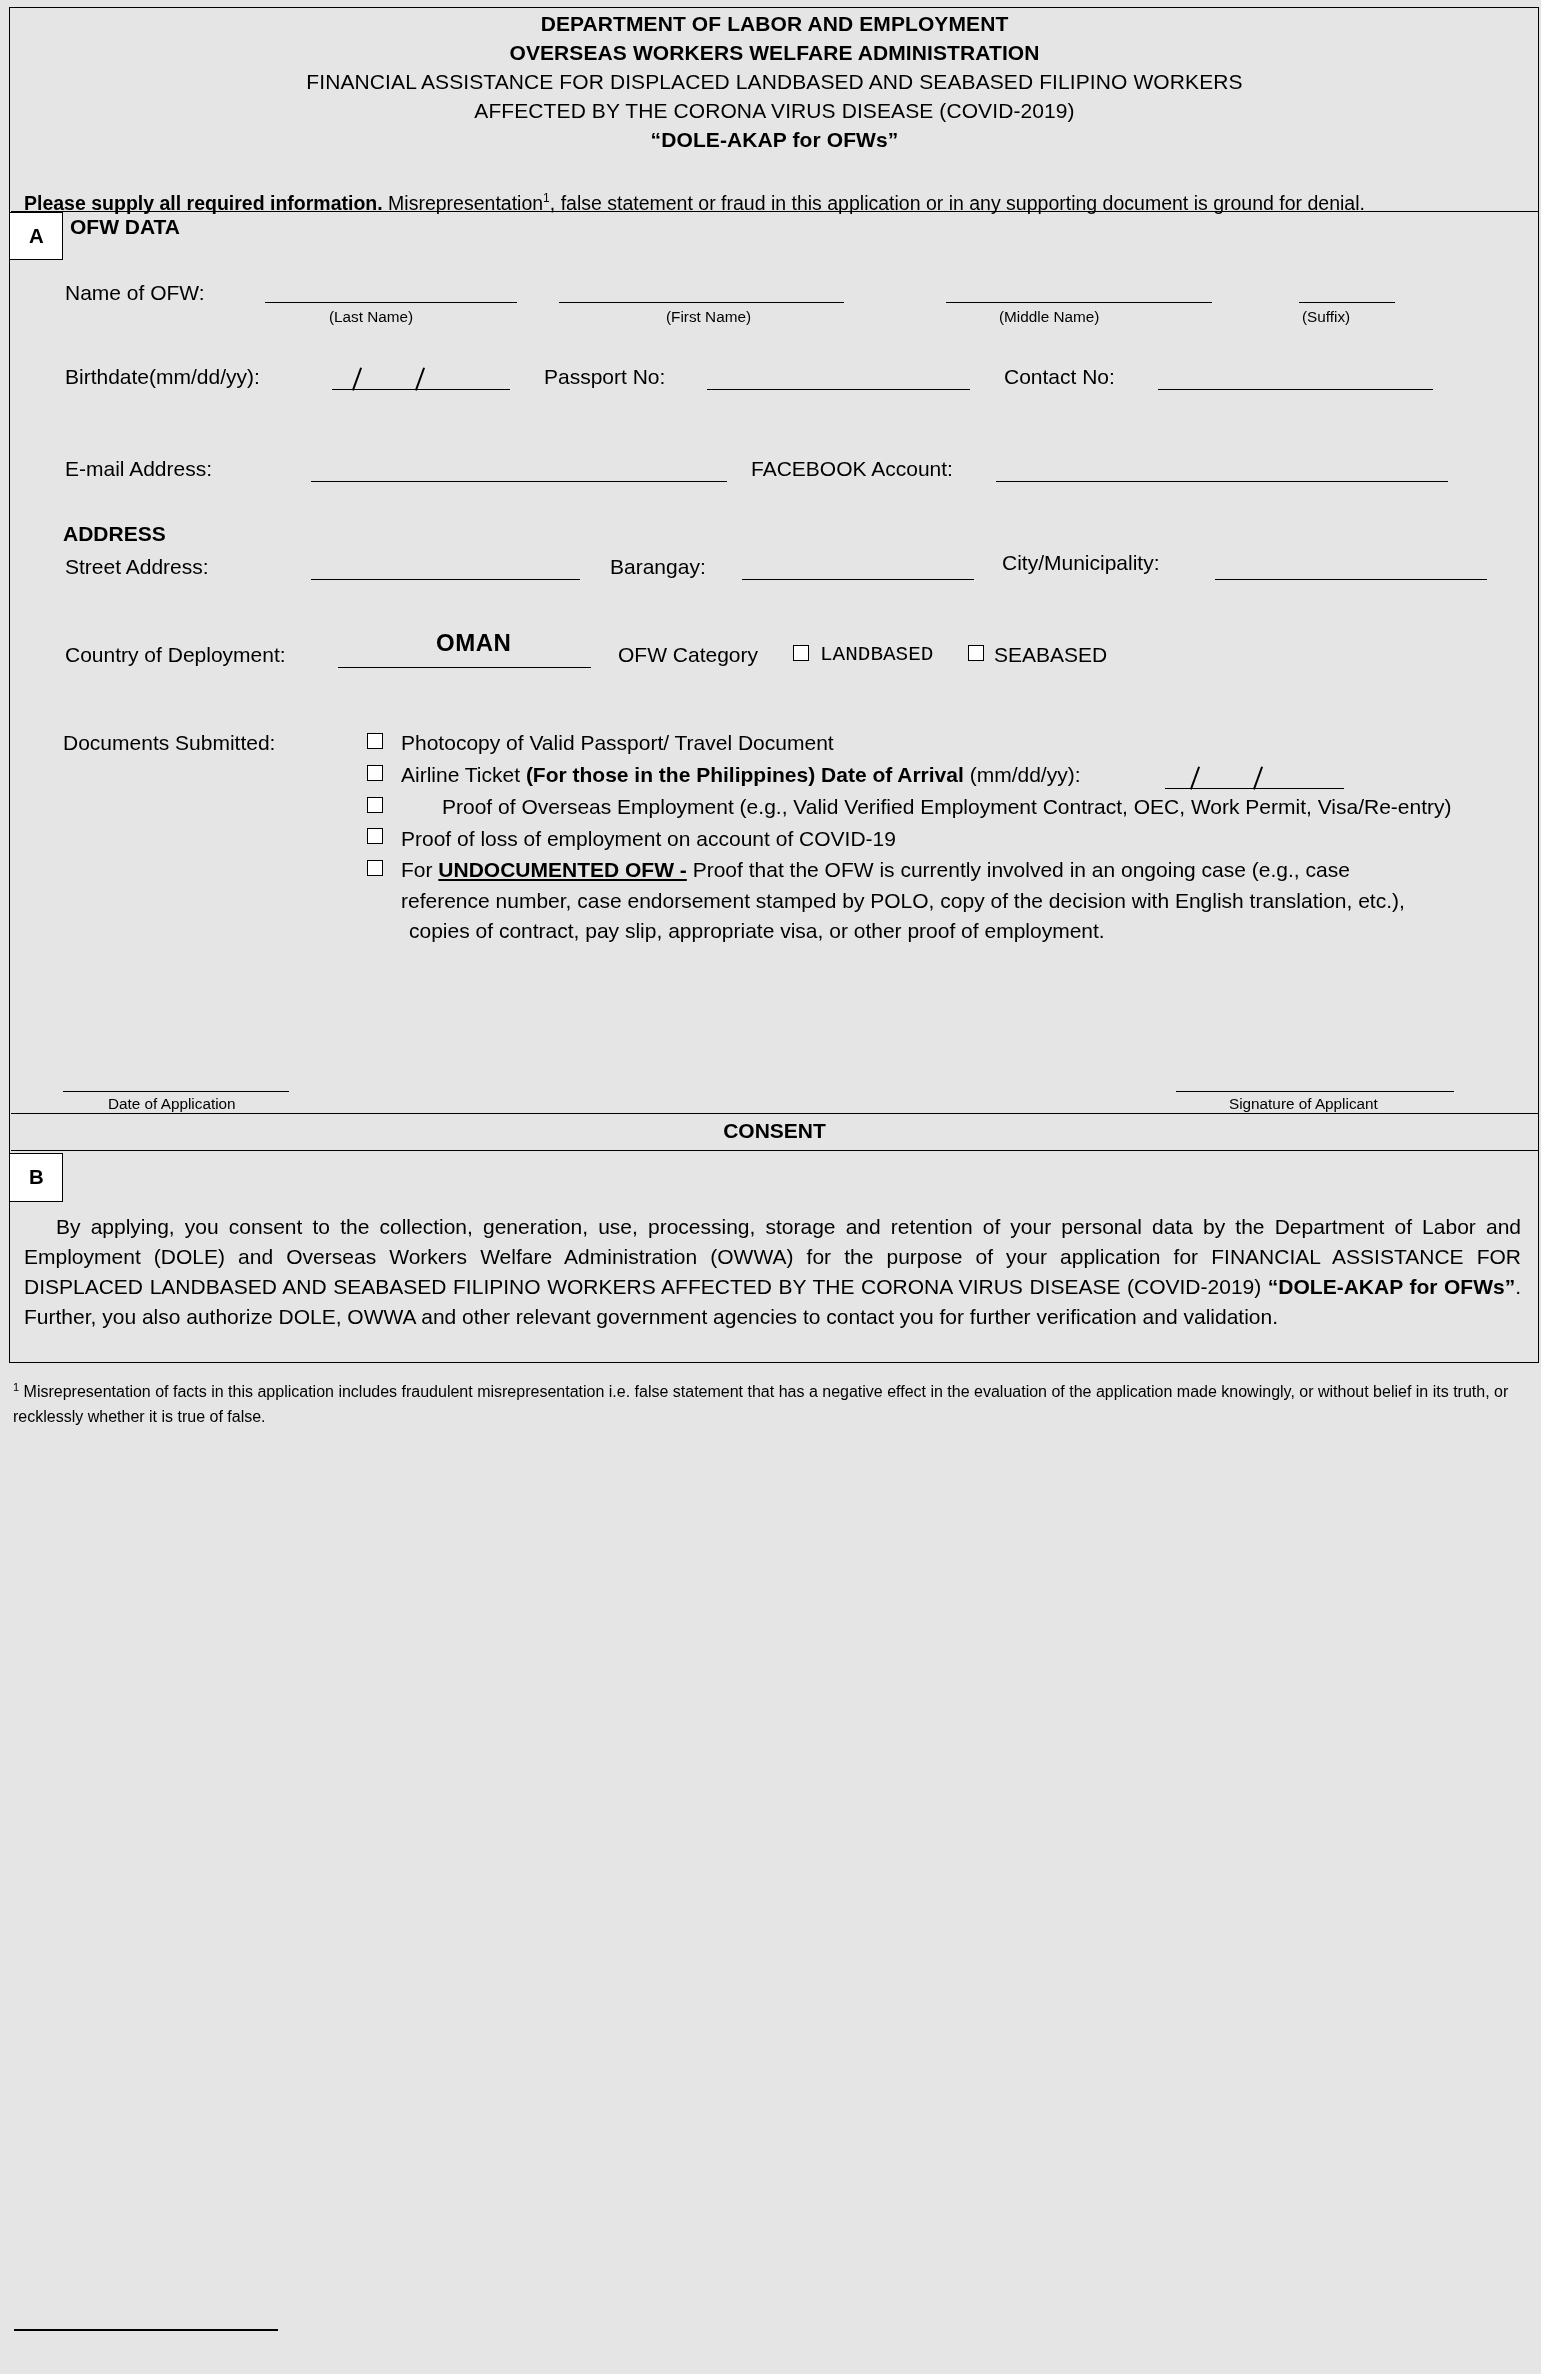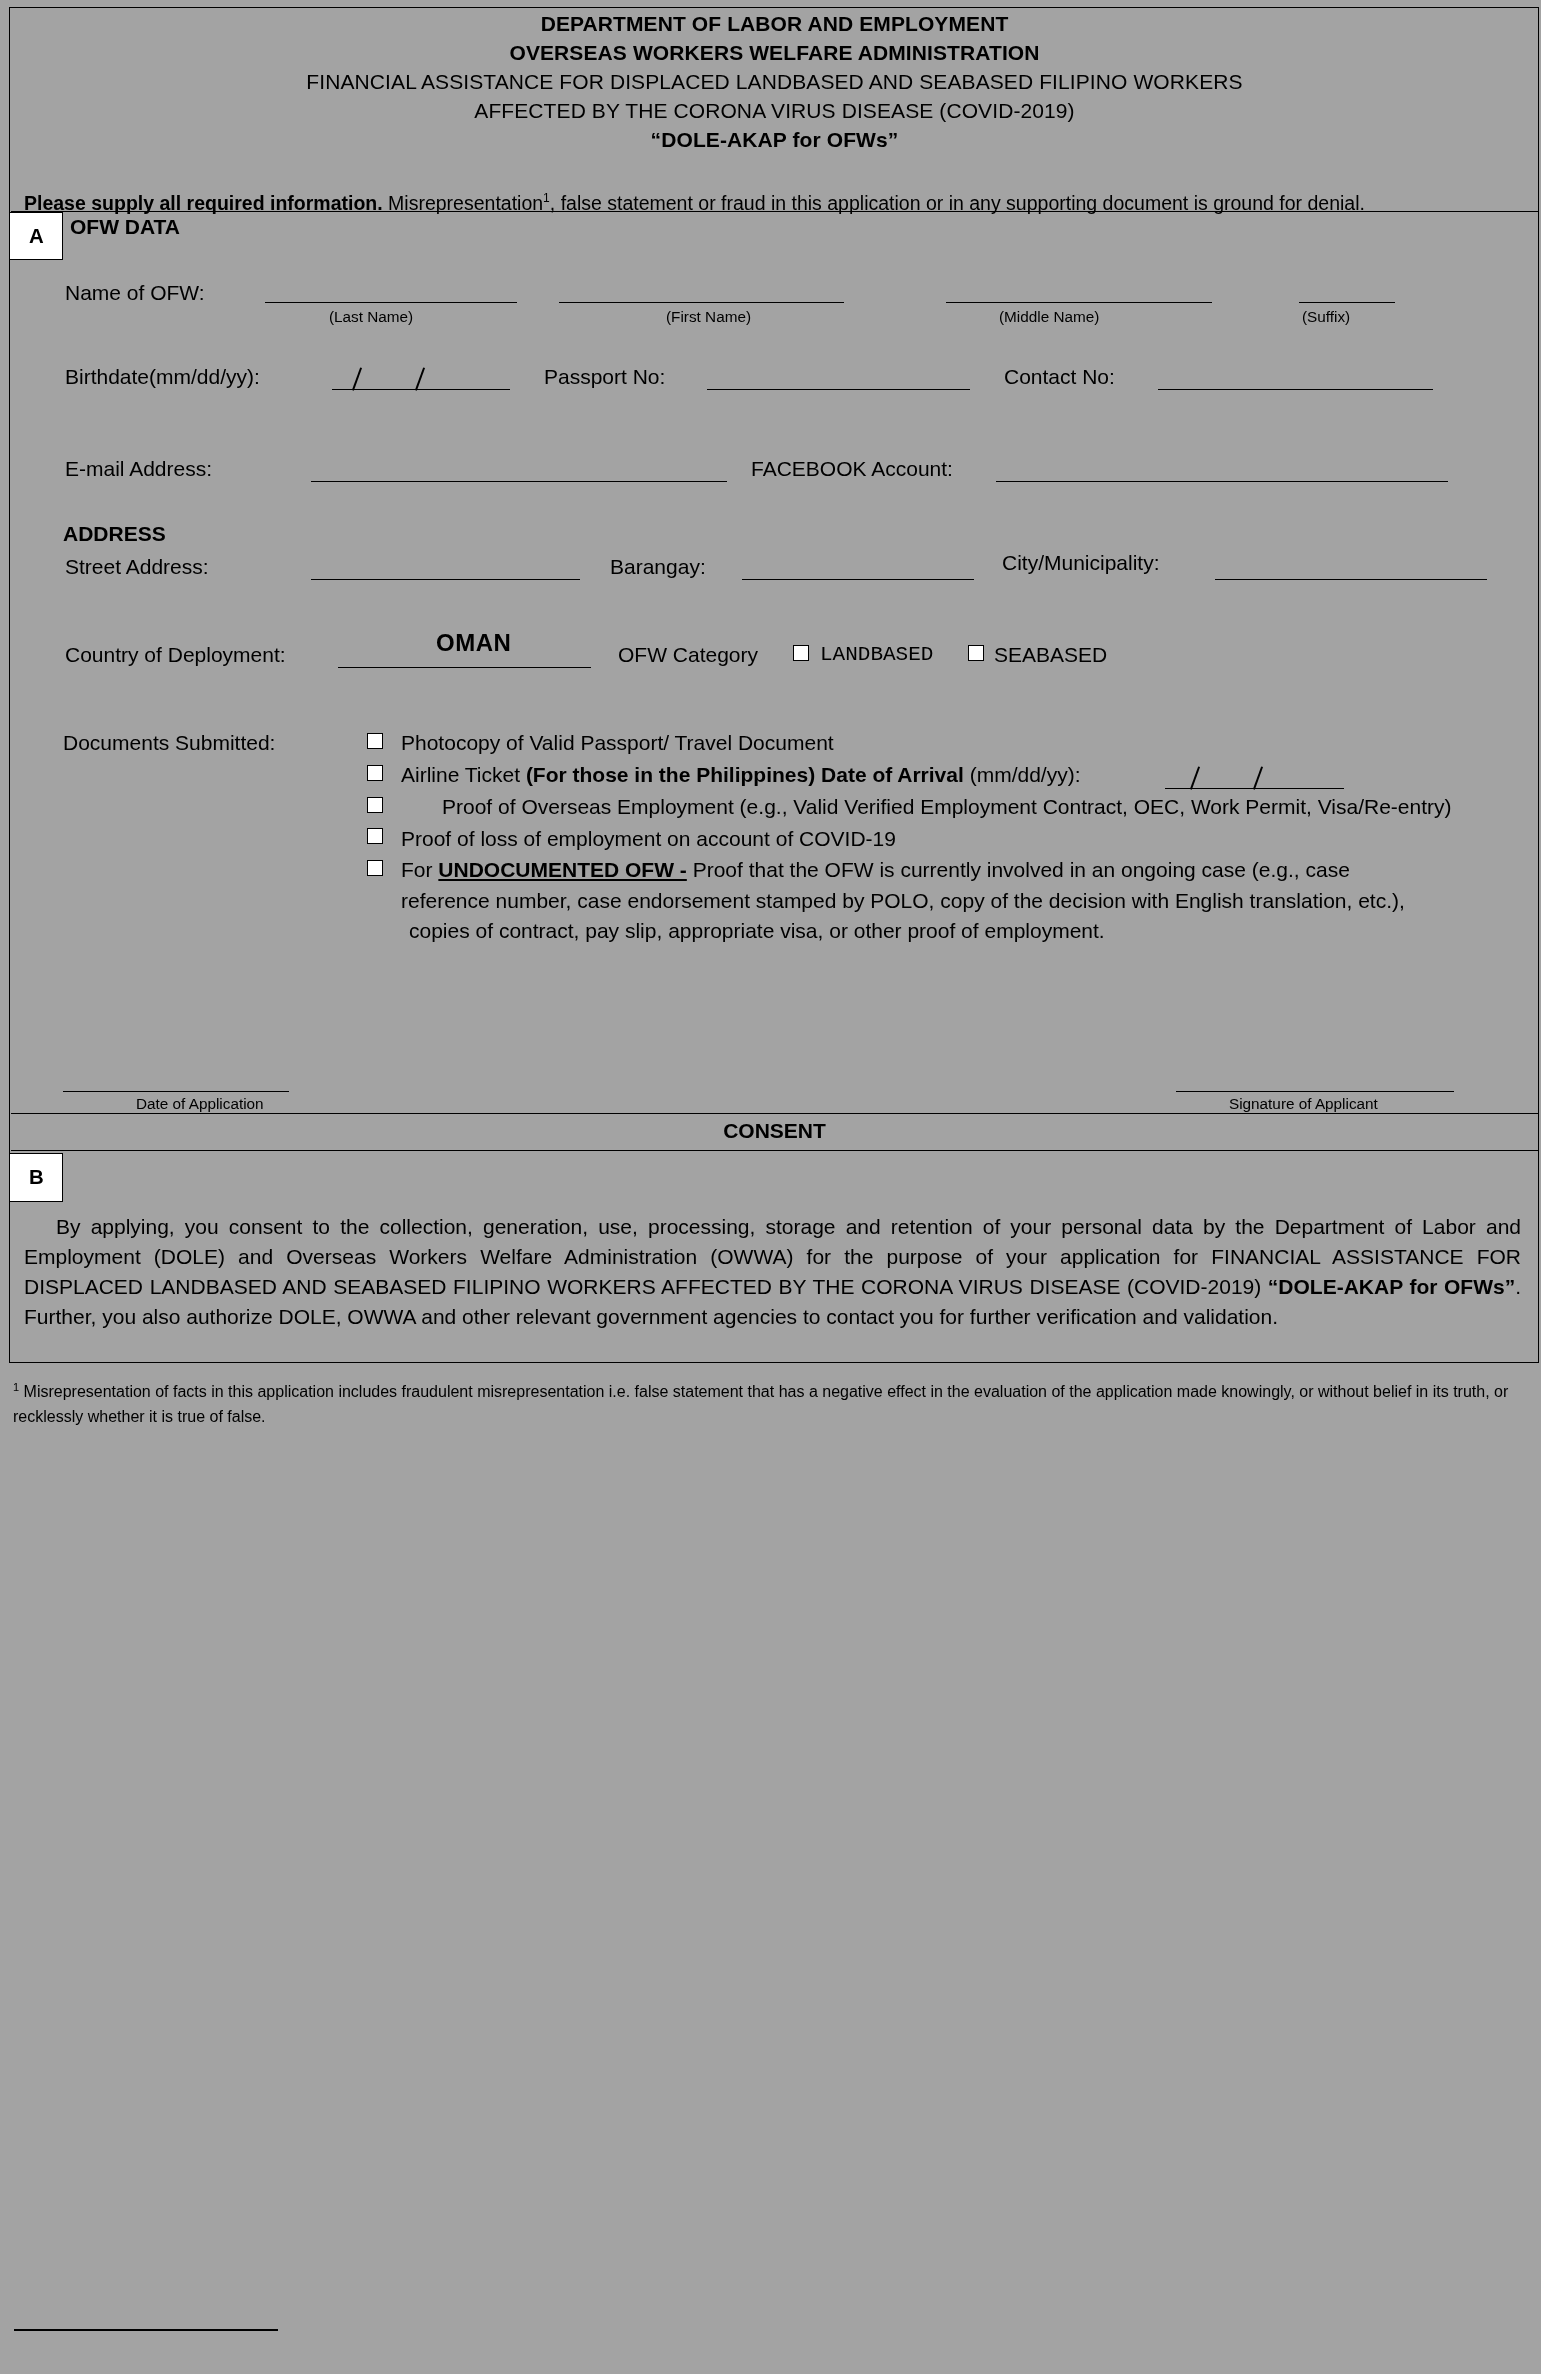--- a/index.html
+++ b/index.html
@@ -9,21 +9,21 @@
   }
   body {
     font-family: "Liberation Sans", sans-serif;
     color: #000000;
     -webkit-font-smoothing: antialiased;
   }
   #page {
     position: relative;
     width: 1542px;
     height: 2375px;
-    background: #a3a3a3;
+    background: #e5e5e5;
     overflow: hidden;
   }
 
   
   .frame {
     position: absolute;
     left: 9.3px;
     top: 7.4px;
     width: 1530px;
     height: 1356px;
@@ -274,21 +274,21 @@
   <div class="cbox" style="left:367px; top:828px;"></div>
   <div class="t" style="left:401px; top:826px;">Proof of loss of employment on account of COVID-19</div>
 
   <div class="cbox" style="left:367px; top:860px;"></div>
   <div class="t" style="left:401px; top:857px;"><span>For </span><b class="u">UNDOCUMENTED OFW  -</b><span> Proof that the OFW is currently involved in an ongoing case (e.g., case</span></div>
   <div class="t" style="left:401px; top:888px;">reference number, case endorsement stamped by POLO, copy of the decision with English translation, etc.),</div>
   <div class="t" style="left:401px; top:918px;margin-left:8px;">copies of contract, pay slip, appropriate visa, or other proof of employment.</div>
 
 
   <div class="ul" style="left:63px; top:1091px; width:226px;"></div>
-  <div class="t small" style="left:108px; top:1095px;margin-left:28px;">Date of Application</div>
+  <div class="t small" style="left:108px; top:1095px;">Date of Application</div>
   <div class="ul" style="left:1176px; top:1091px; width:278px;"></div>
   <div class="t small" style="left:1229px; top:1095px;">Signature of Applicant</div>
 
   <div class="rule-full" style="top:1113px;"></div>
   <div id="consent-label">CONSENT</div>
   <div class="rule-full" style="top:1150px;"></div>
 
   <div class="letterbox" id="box-b">
     <span>B</span>
   </div>

